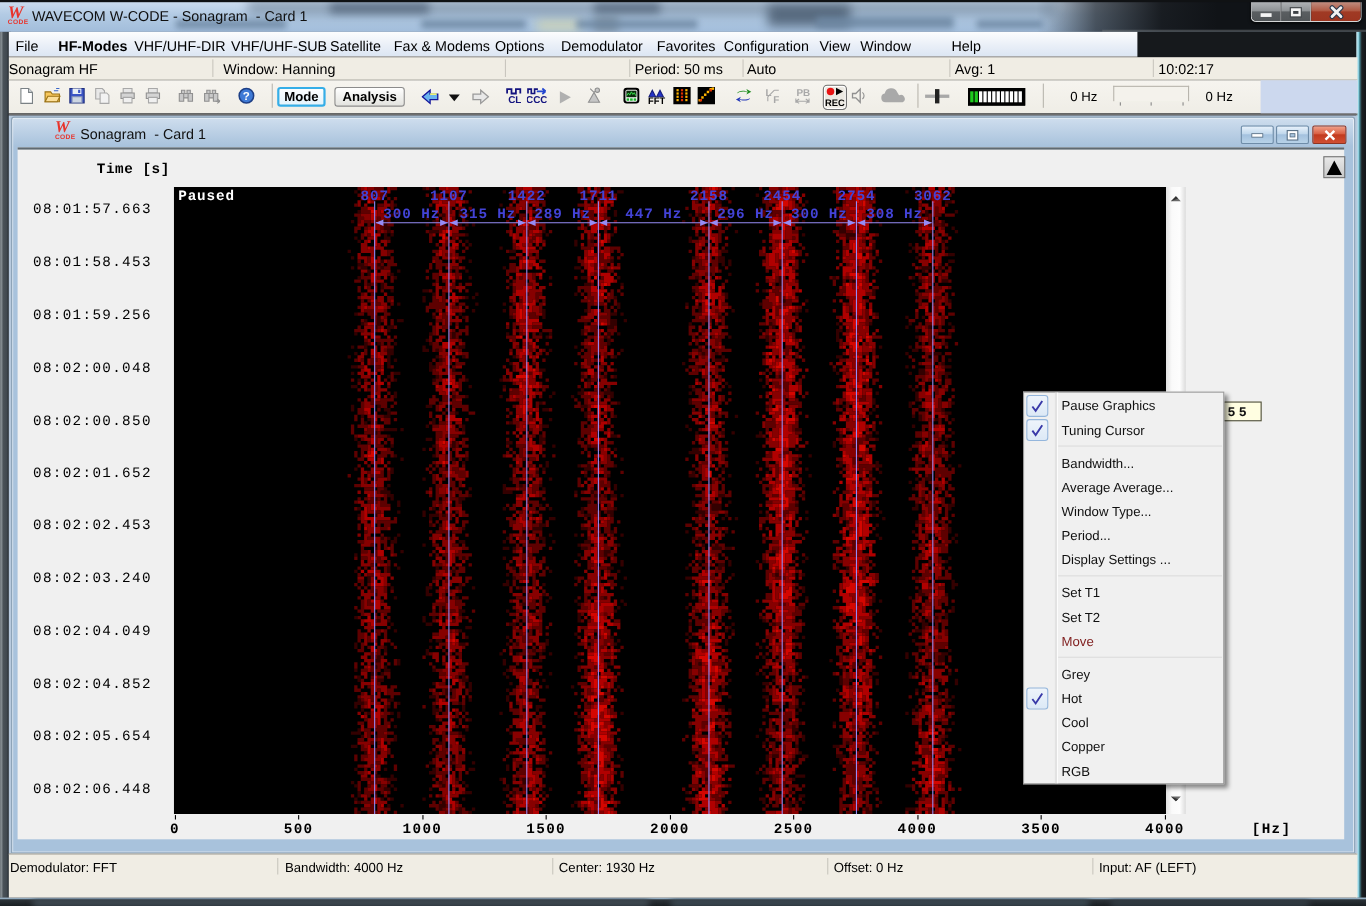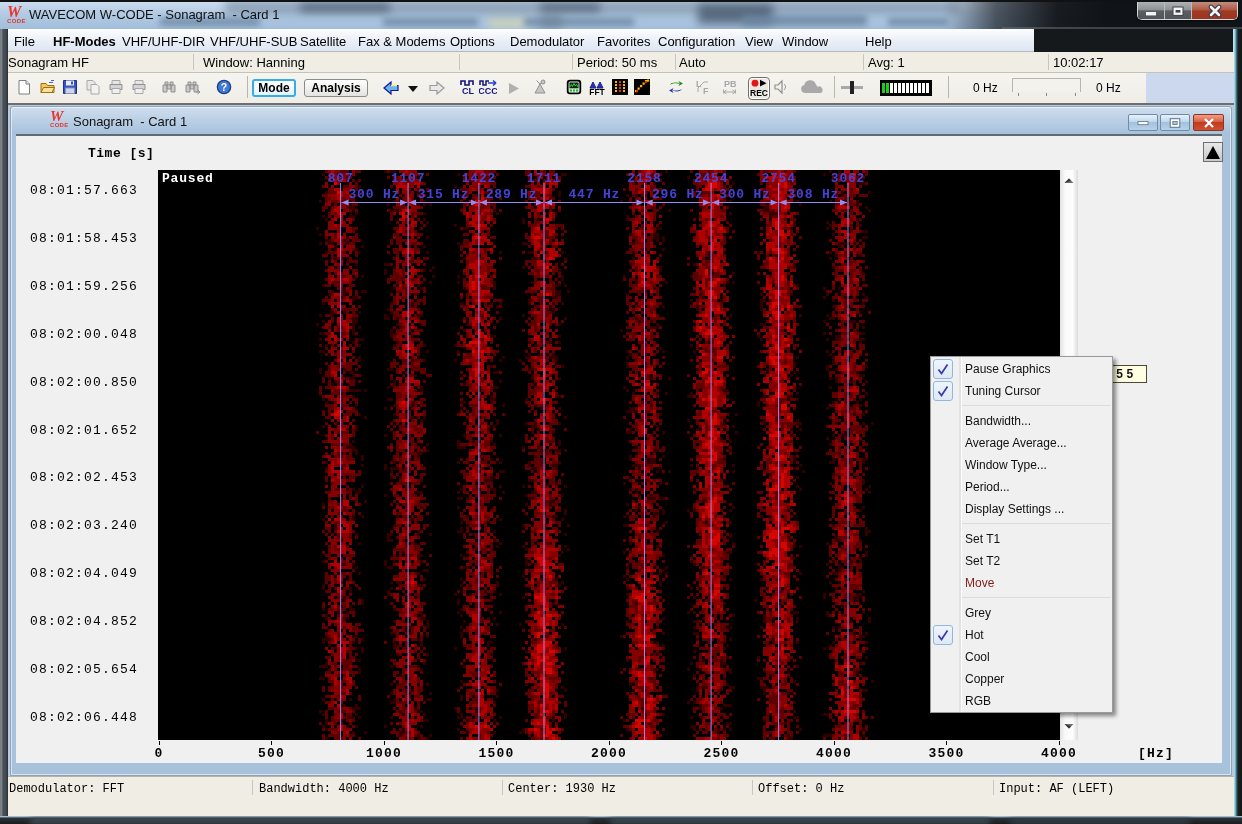--- a/index.html
+++ b/index.html
@@ -107,21 +107,21 @@
   border:1px solid #6f6f6f; }
 #tribtn svg { position:absolute; left:1px; top:2px; }
 
 #vscroll { position:absolute; left:1060px; top:170px; width:18px; height:570px;
   background:linear-gradient(90deg,#e2e2e2 0,#fafafa 30%,#fdfdfd 70%,#dcdcdc 100%); }
 .sbtn { position:absolute; left:0; width:18px; height:17px; }
 
 
 #statusbar { position:absolute; left:8px; top:776px; width:1226px; height:40px; background:#f0ede4;
   border-top:1px solid #b5b2aa; font-size:12px; }
-#statusbar .f { position:absolute; top:5px;font-family:Liberation Mono, monospace; }
+#statusbar .f { position:absolute; top:5px; }
 #statusbar i { position:absolute; top:3px; width:1px; height:15px; background:#c9c6be; }
 #row2 { position:absolute; left:0; top:21px; width:100%; height:19px; border-top:1px solid #d8d5cd; }
 #numbox { position:absolute; left:1147px; top:2px; font-size:12px; }
 #grip { position:absolute; right:3px; top:5px; }
 
 
 #ctxmenu { position:absolute; left:930px; top:356px; width:183px; height:357px;
   background:#f0f0f0; border:1px solid #9a9a9a;
   box-shadow:3px 3px 4px rgba(0,0,0,.45); z-index:50; padding-top:1px; }
 #ctxmenu:before { content:""; position:absolute; left:28px; top:0; width:1.5px; height:100%; background:#e2e2e2; border-right:1px solid #fff; }

